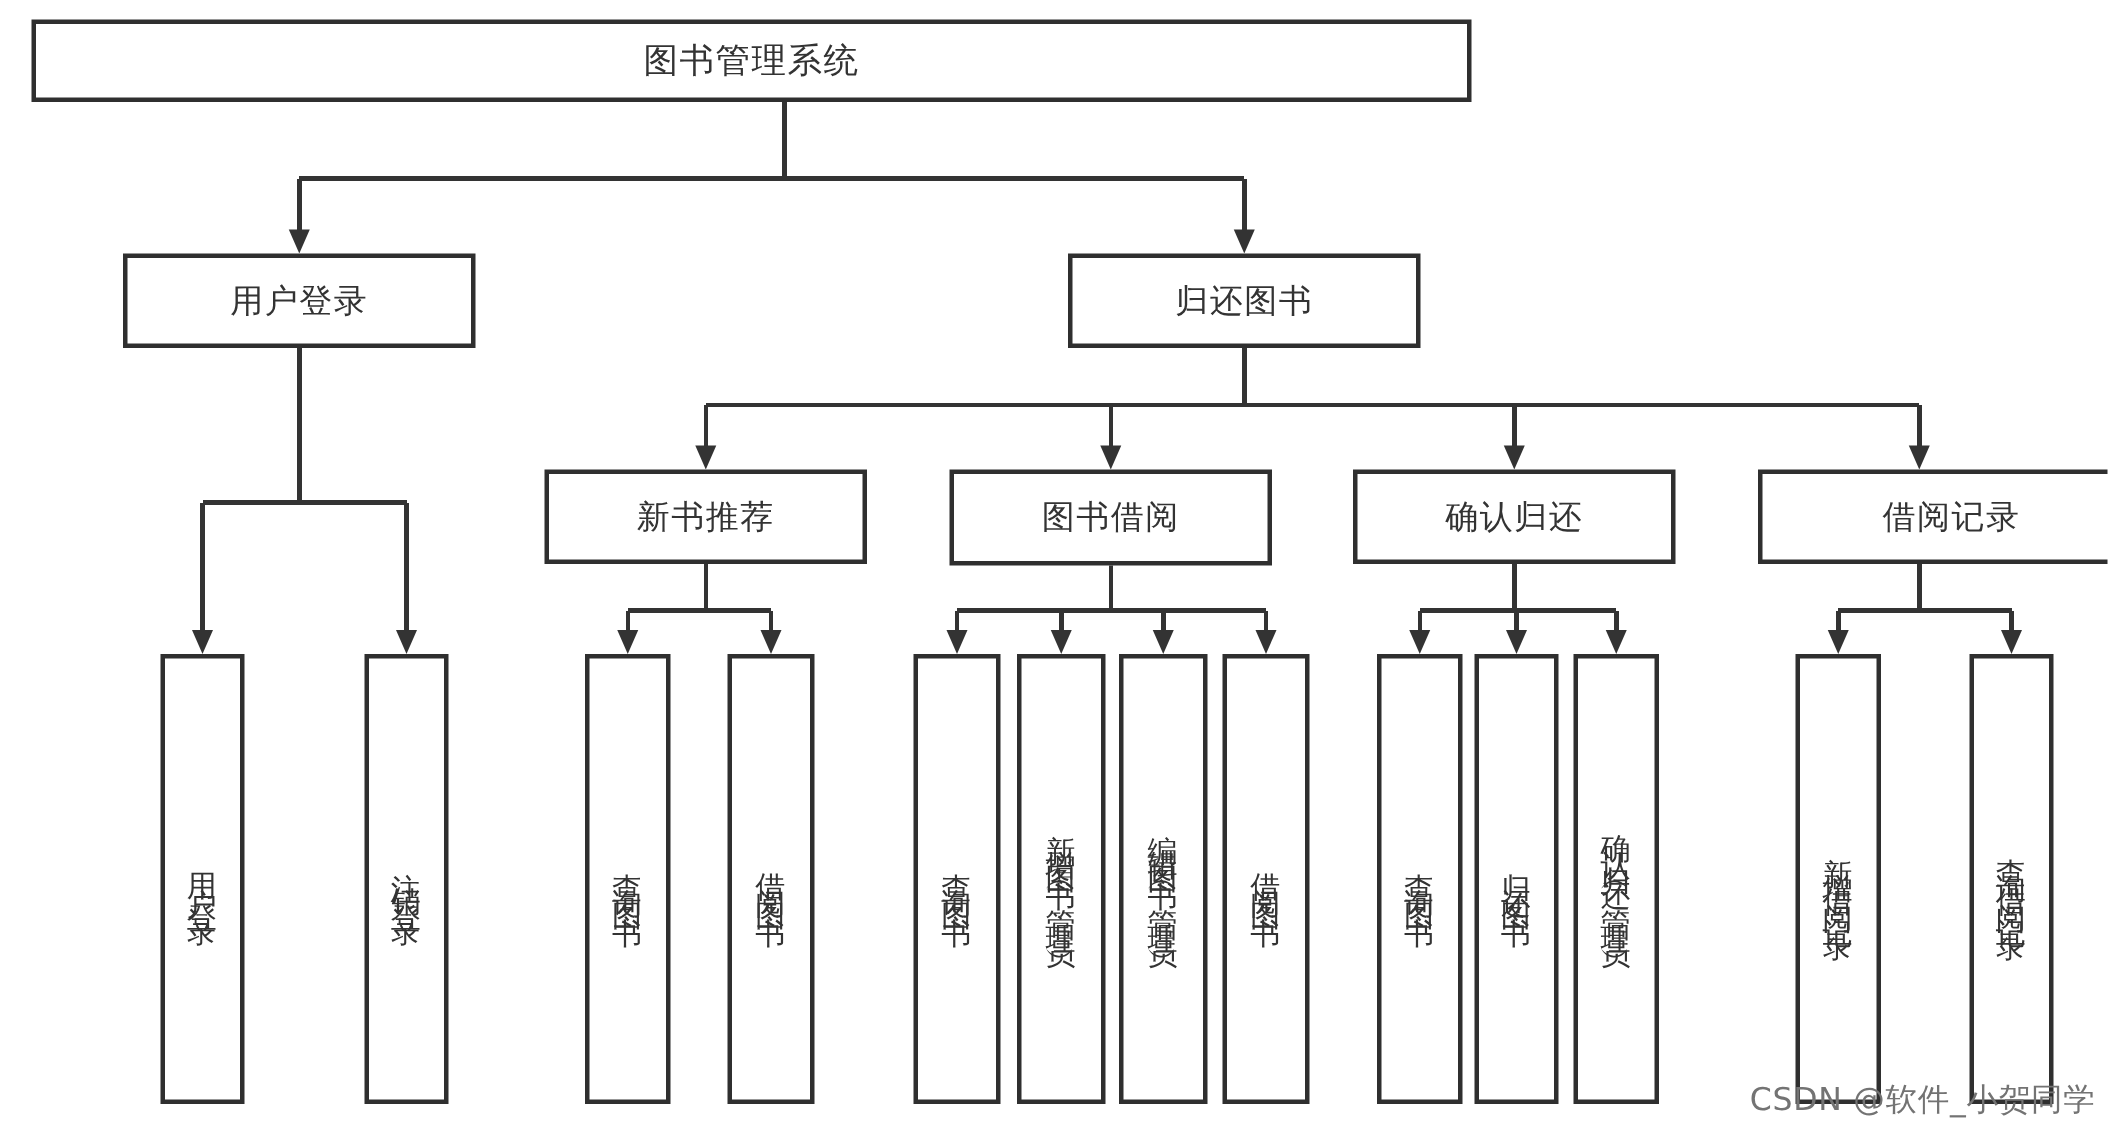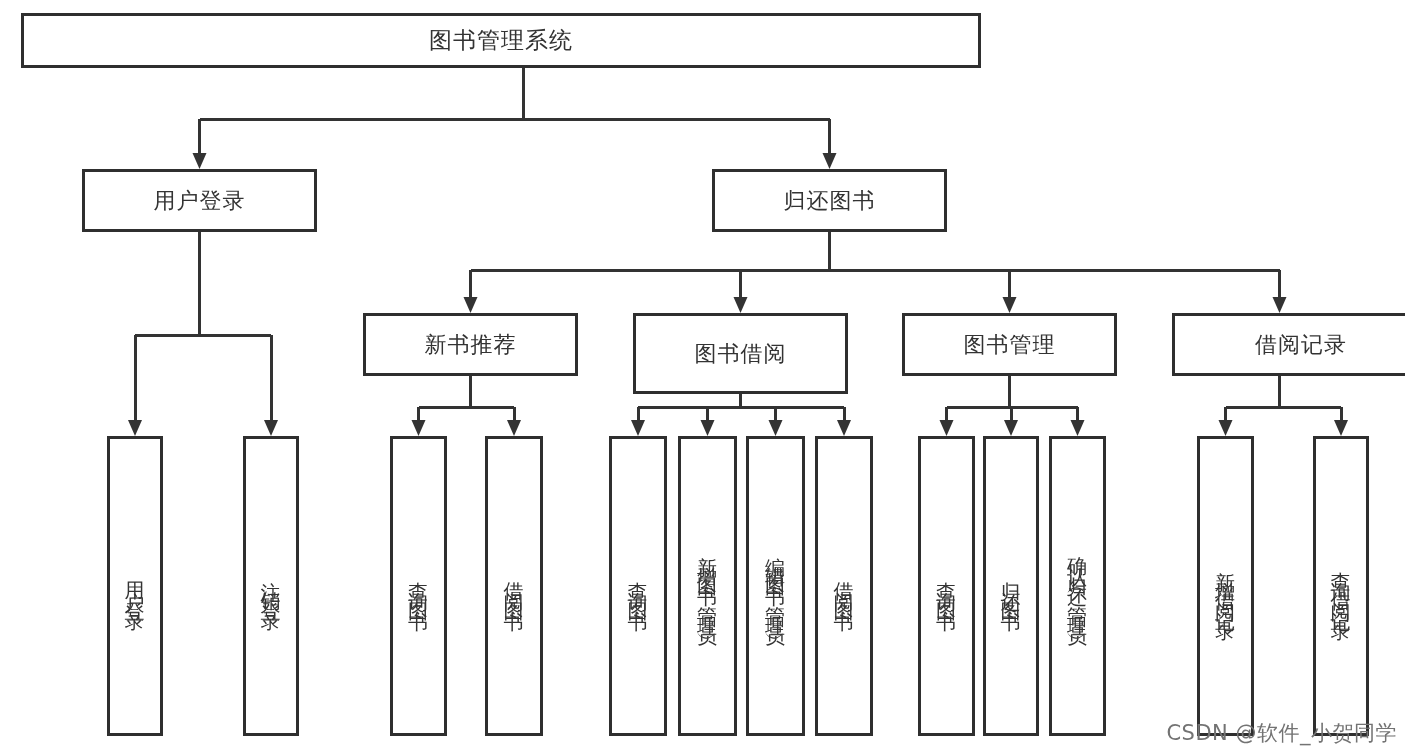--- a/index.html
+++ b/index.html
@@ -88,25 +88,25 @@
   <div class="box hbox" style="left:82px; top:169px; width:235px; height:63px;">
     <span>用户登录</span>
   </div>
   <div class="box hbox" style="left:712px; top:169px; width:235px; height:63px;">
     <span>归还图书</span>
   </div>
 
   <div class="box hbox" style="left:363px; top:313px; width:215px; height:63px;">
     <span>新书推荐</span>
   </div>
-  <div class="box hbox" style="left:633px; top:313px; width:215px; height:81px;">
+  <div class="box hbox" style="left:633px; top:313px; width:215px; height:64px;">
     <span>图书借阅</span>
   </div>
   <div class="box hbox" style="left:902px; top:313px; width:215px; height:63px;">
-    <span>图书管理</span>
+    <span>确认归还</span>
   </div>
   <div class="box hbox" style="left:1172px; top:313px; width:258px; height:63px;">
     <span>借阅记录</span>
   </div>
 
   <div class="box vbox" style="left:107px; top:436px; width:56px; height:300px;">
     <span class="vlabel">用户登录</span>
   </div>
   <div class="box vbox" style="left:243px; top:436px; width:56px; height:300px;">
     <span class="vlabel">注销登录</span>

